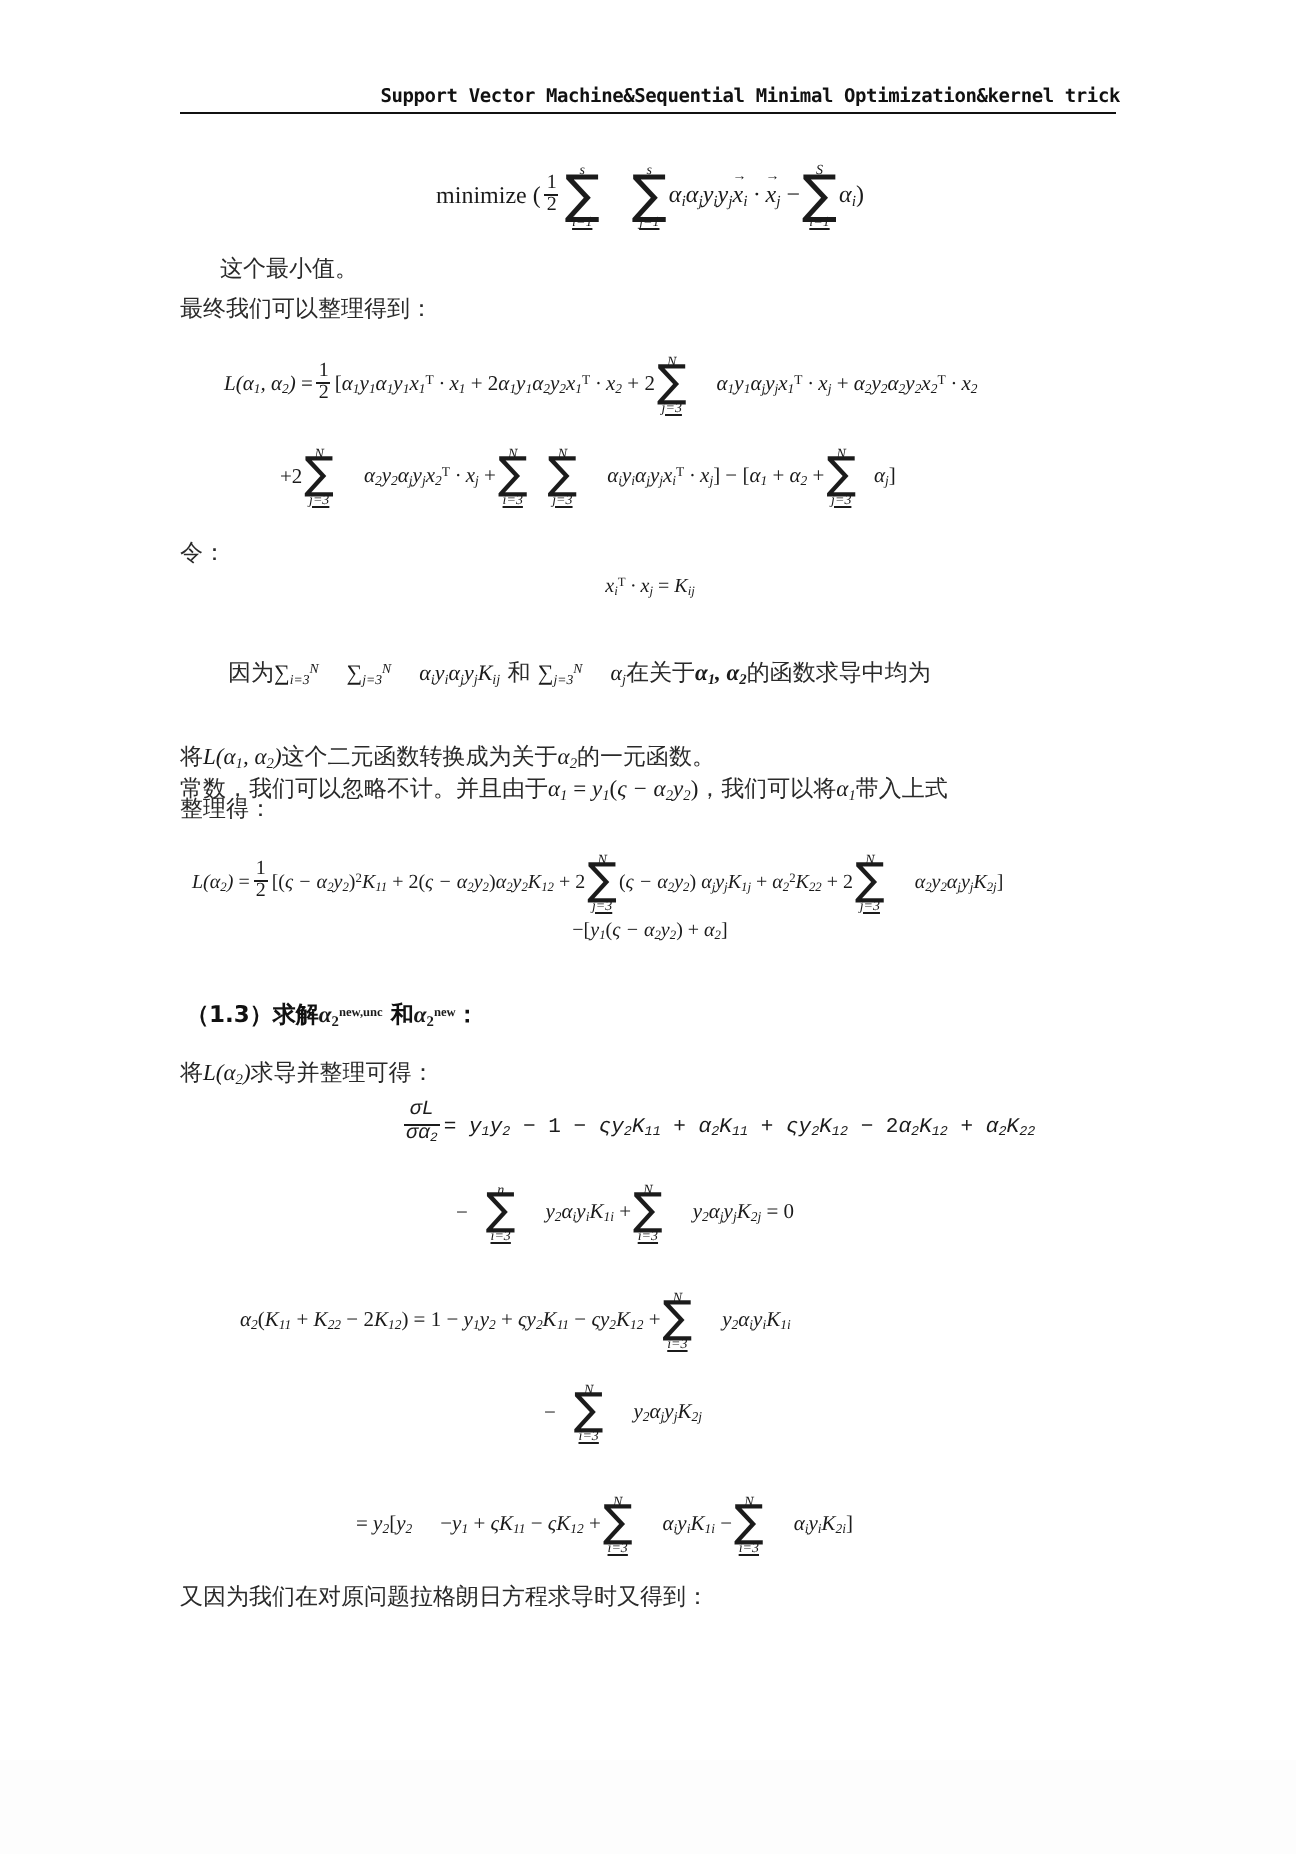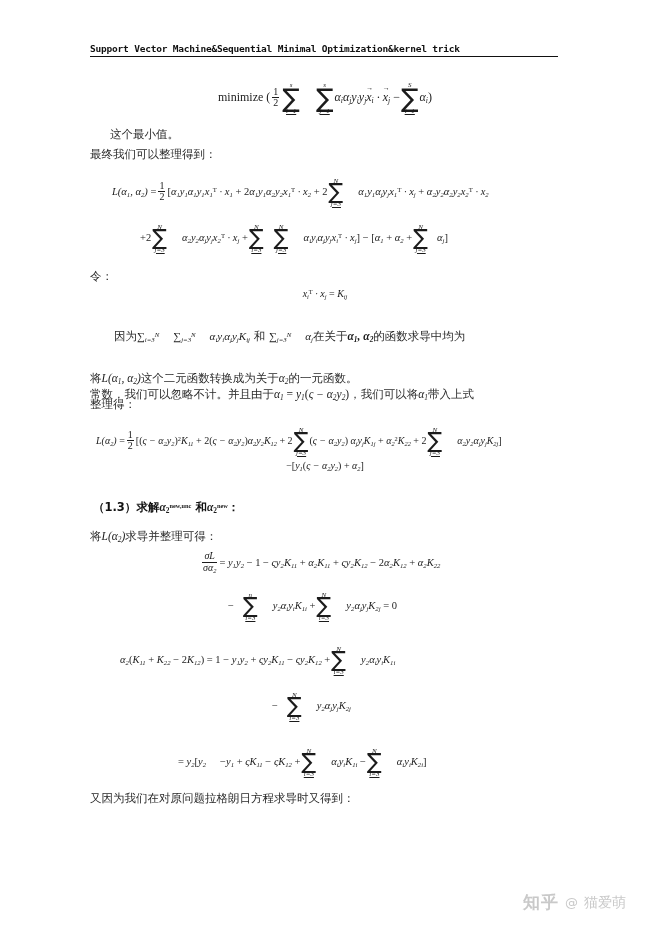--- a/index.html
+++ b/index.html
@@ -14,21 +14,21 @@
   .page{
     position:absolute;left:0;top:0;width:648px;height:927px;
     background:#fdfdfd;
   }
   
   .sheet{
     position:absolute;left:0;top:0;width:648px;height:880px;background:#ffffff;
   }
   .hdr{
     position:absolute;left:90px;top:38px;width:470px;
-    text-align:left;
+    text-align:right;
   }
   .hdr-title{
     font-family:"DejaVu Sans Mono", monospace;
     font-weight:bold;
     font-size:9.5px;
     letter-spacing:-0.2px;
     color:#111;
     white-space:nowrap;
   }
   .hdr-rule{
@@ -160,41 +160,34 @@
   </div>
 
   <div class="blk heading" style="left:93px;top:500px;">
     <span>（1.3）</span><span>求解</span><span class="math" style="font-weight:bold;"><span>α</span><sub style="font-style:normal;">2</sub><sup style="font-style:normal;font-size:0.55em;">new,unc</sup></span> <span>和</span><span class="math" style="font-weight:bold;"><span>α</span><sub style="font-style:normal;">2</sub><sup style="font-style:normal;font-size:0.55em;">new</sup></span><span>：</span>
   </div>
 
   <div class="blk cn" style="left:90px;top:528px;">
     将<span class="math">L(α<sub>2</sub>)</span>求导并整理可得：
   </div>
 
-  <div class="blk math" style="left:200px;top:552px;font-size:10.5px;">
+  <div class="blk math" style="left:200px;top:552px;font-size:10.5px;font-family:Liberation Mono, monospace;">
     <span class="frac it"><span class="n">σL</span><span class="d">σα<sub>2</sub></span></span><span><span class="up">=</span> y<sub>1</sub>y<sub>2</sub> <span class="up">− 1 −</span> ςy<sub>2</sub>K<sub>11</sub> <span class="up">+</span> α<sub>2</sub>K<sub>11</sub> <span class="up">+</span> ςy<sub>2</sub>K<sub>12</sub> <span class="up">− 2</span>α<sub>2</sub>K<sub>12</sub> <span class="up">+</span> α<sub>2</sub>K<sub>22</sub></span>
   </div>
   <div class="blk math" style="left:228px;top:592px;font-size:10.5px;">
     <span class="up">−</span><span class="gap-s"></span><span class="sum"><span class="hi">n</span><span class="sg">∑</span><span class="lo">i=3</span></span><span class="gap"></span><span>y<sub>2</sub>α<sub>i</sub>y<sub>i</sub>K<sub>1i</sub> <span class="up">+</span></span><span class="sum"><span class="hi">N</span><span class="sg">∑</span><span class="lo">i=3</span></span><span class="gap"></span><span>y<sub>2</sub>α<sub>j</sub>y<sub>j</sub>K<sub>2j</sub> <span class="up">= 0</span></span>
   </div>
 
   <div class="blk math" style="left:120px;top:646px;font-size:10.5px;">
     <span>α<sub>2</sub><span class="up">(</span>K<sub>11</sub> <span class="up">+</span> K<sub>22</sub> <span class="up">− 2</span>K<sub>12</sub><span class="up">) = 1 −</span> y<sub>1</sub>y<sub>2</sub> <span class="up">+</span> ςy<sub>2</sub>K<sub>11</sub> <span class="up">−</span> ςy<sub>2</sub>K<sub>12</sub> <span class="up">+</span></span><span class="sum"><span class="hi">N</span><span class="sg">∑</span><span class="lo">i=3</span></span><span class="gap"></span><span>y<sub>2</sub>α<sub>i</sub>y<sub>i</sub>K<sub>1i</sub></span>
   </div>
   <div class="blk math" style="left:272px;top:692px;font-size:10.5px;">
     <span class="up">−</span><span class="gap-s"></span><span class="sum"><span class="hi">N</span><span class="sg">∑</span><span class="lo">i=3</span></span><span class="gap"></span><span>y<sub>2</sub>α<sub>j</sub>y<sub>j</sub>K<sub>2j</sub></span>
   </div>
 
   <div class="blk math" style="left:178px;top:748px;font-size:10.5px;">
     <span><span class="up">=</span> y<sub>2</sub><span class="up">[</span>y<sub>2</sub></span><span class="gap"></span><span><span class="up">−</span>y<sub>1</sub> <span class="up">+</span> ςK<sub>11</sub> <span class="up">−</span> ςK<sub>12</sub> <span class="up">+</span></span><span class="sum"><span class="hi">N</span><span class="sg">∑</span><span class="lo">i=3</span></span><span class="gap"></span><span>α<sub>i</sub>y<sub>i</sub>K<sub>1i</sub> <span class="up">−</span></span><span class="sum"><span class="hi">N</span><span class="sg">∑</span><span class="lo">i=3</span></span><span class="gap"></span><span>α<sub>i</sub>y<sub>i</sub>K<sub>2i</sub><span class="up">]</span></span>
   </div>
 
   <div class="blk cn" style="left:90px;top:790px;">又因为我们在对原问题拉格朗日方程求导时又得到：</div>
 
 
-  <div class="wm">
-    <div class="wm-inner">
-      <span class="wm-logo">知乎</span>
-      <span class="wm-at">@</span>
-      <span class="wm-name">猫爱萌</span>
-    </div>
-  </div>
 </div>
 
 </body></html>

